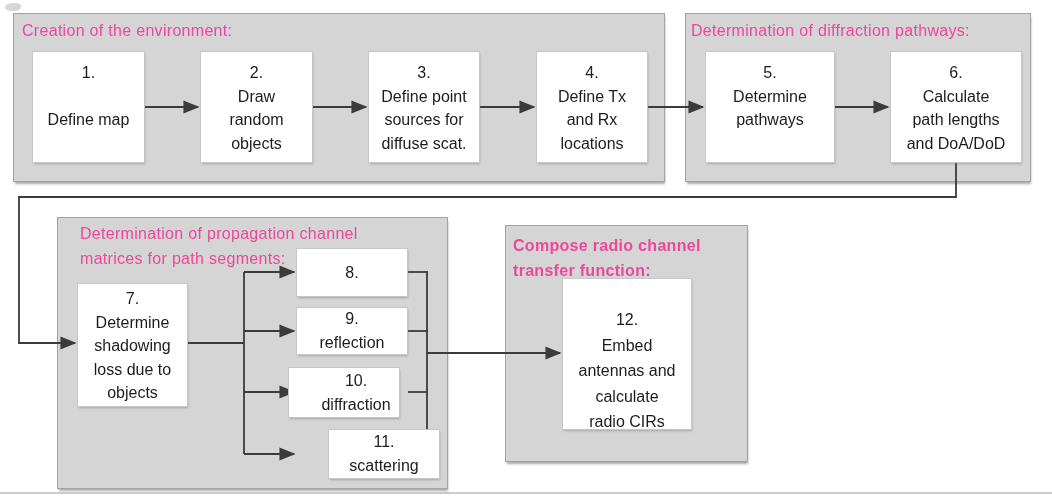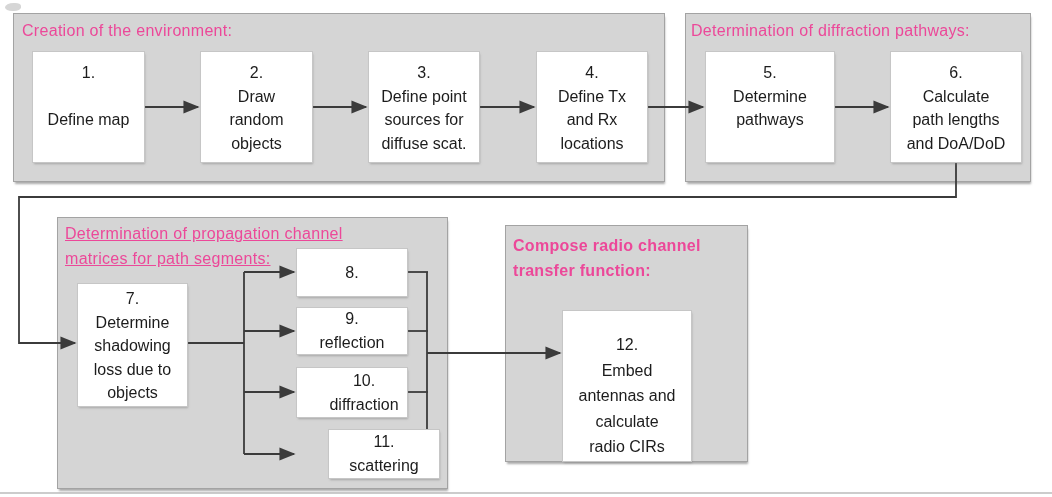--- a/index.html
+++ b/index.html
@@ -26,41 +26,41 @@
     z-index:3; box-sizing:border-box;
     text-align:center; font-size:16px; overflow:hidden;
   }
   .bline { line-height:23.5px; }
   .bline:empty::before { content:"\00a0"; }
   .b-top   { padding-top:9px; }
   .b7      { padding-top:3px; }
   .b7 .bline  { line-height:23.5px; }
   .b-small { display:flex; flex-direction:column; justify-content:center; }
   .b-small .bline { line-height:24px; }
-  .b12     { padding-top:21px;margin-top:32px; }
+  .b12     { padding-top:28px; }
   .b12 .bline { line-height:25.5px; }
   #wires { position:absolute; left:0; top:0; z-index:2; pointer-events:none; }
   .artifact { position:absolute; z-index:0; background:#cfcfcf; }
 </style>
 </head>
 <body>
 
 <div id="canvas">
 
   <div class="artifact" style="left:5px; top:3px; width:16px; height:8px; border-radius:60% 40% 50% 50%; background:#d6d6d6;"></div>
   <div class="artifact" style="left:0; top:492px; width:1052px; height:2px; background:#cccccc;"></div>
 
   <div class="panel" style="left:13px; top:13px; width:652px; height:169px;"></div>
   <div class="panel" style="left:685px; top:13px; width:346px; height:169px;"></div>
   <div class="panel" style="left:57px; top:217px; width:391px; height:272px;"></div>
   <div class="panel" style="left:505px; top:225px; width:243px; height:237px;"></div>
 
   <div class="panel-title" style="left:22px; top:19px;">Creation of the environment:</div>
   <div class="panel-title" style="left:691px; top:19px;">Determination of diffraction pathways:</div>
-  <div class="panel-title" style="left:65px; top:222px;text-decoration:underline;">
+  <div class="panel-title" style="left:80px; top:222px;">
     <div>Determination of propagation channel</div>
     <div>matrices for path segments:</div>
   </div>
   <div class="panel-title" style="left:513px; top:234px;font-weight:bold;">
     <div>Compose radio channel</div>
     <div>transfer function:</div>
   </div>
 
   <svg id="wires" width="1052" height="497" viewBox="0 0 1052 497">
     <defs>
@@ -140,21 +140,21 @@
 
   <div class="box b-small" style="left:296px; top:248px; width:112px; height:49px;">
     <div class="bline">8.</div>
   </div>
 
   <div class="box b-small" style="left:296px; top:307px; width:112px; height:48px;">
     <div class="bline">9.</div>
     <div class="bline">reflection</div>
   </div>
 
-  <div class="box b-small" style="left:296px; top:367px; width:112px; height:51px;padding-left:24px;">
+  <div class="box b-small" style="left:288px; top:367px; width:112px; height:51px;padding-left:24px;">
     <div class="bline">10.</div>
     <div class="bline">diffraction</div>
   </div>
 
   <div class="box b-small" style="left:296px; top:429px; width:112px; height:50px;margin-left:32px;">
     <div class="bline">11.</div>
     <div class="bline">scattering</div>
   </div>
 
   <div class="box b12" style="left:562px; top:278px; width:130px; height:152px;">

